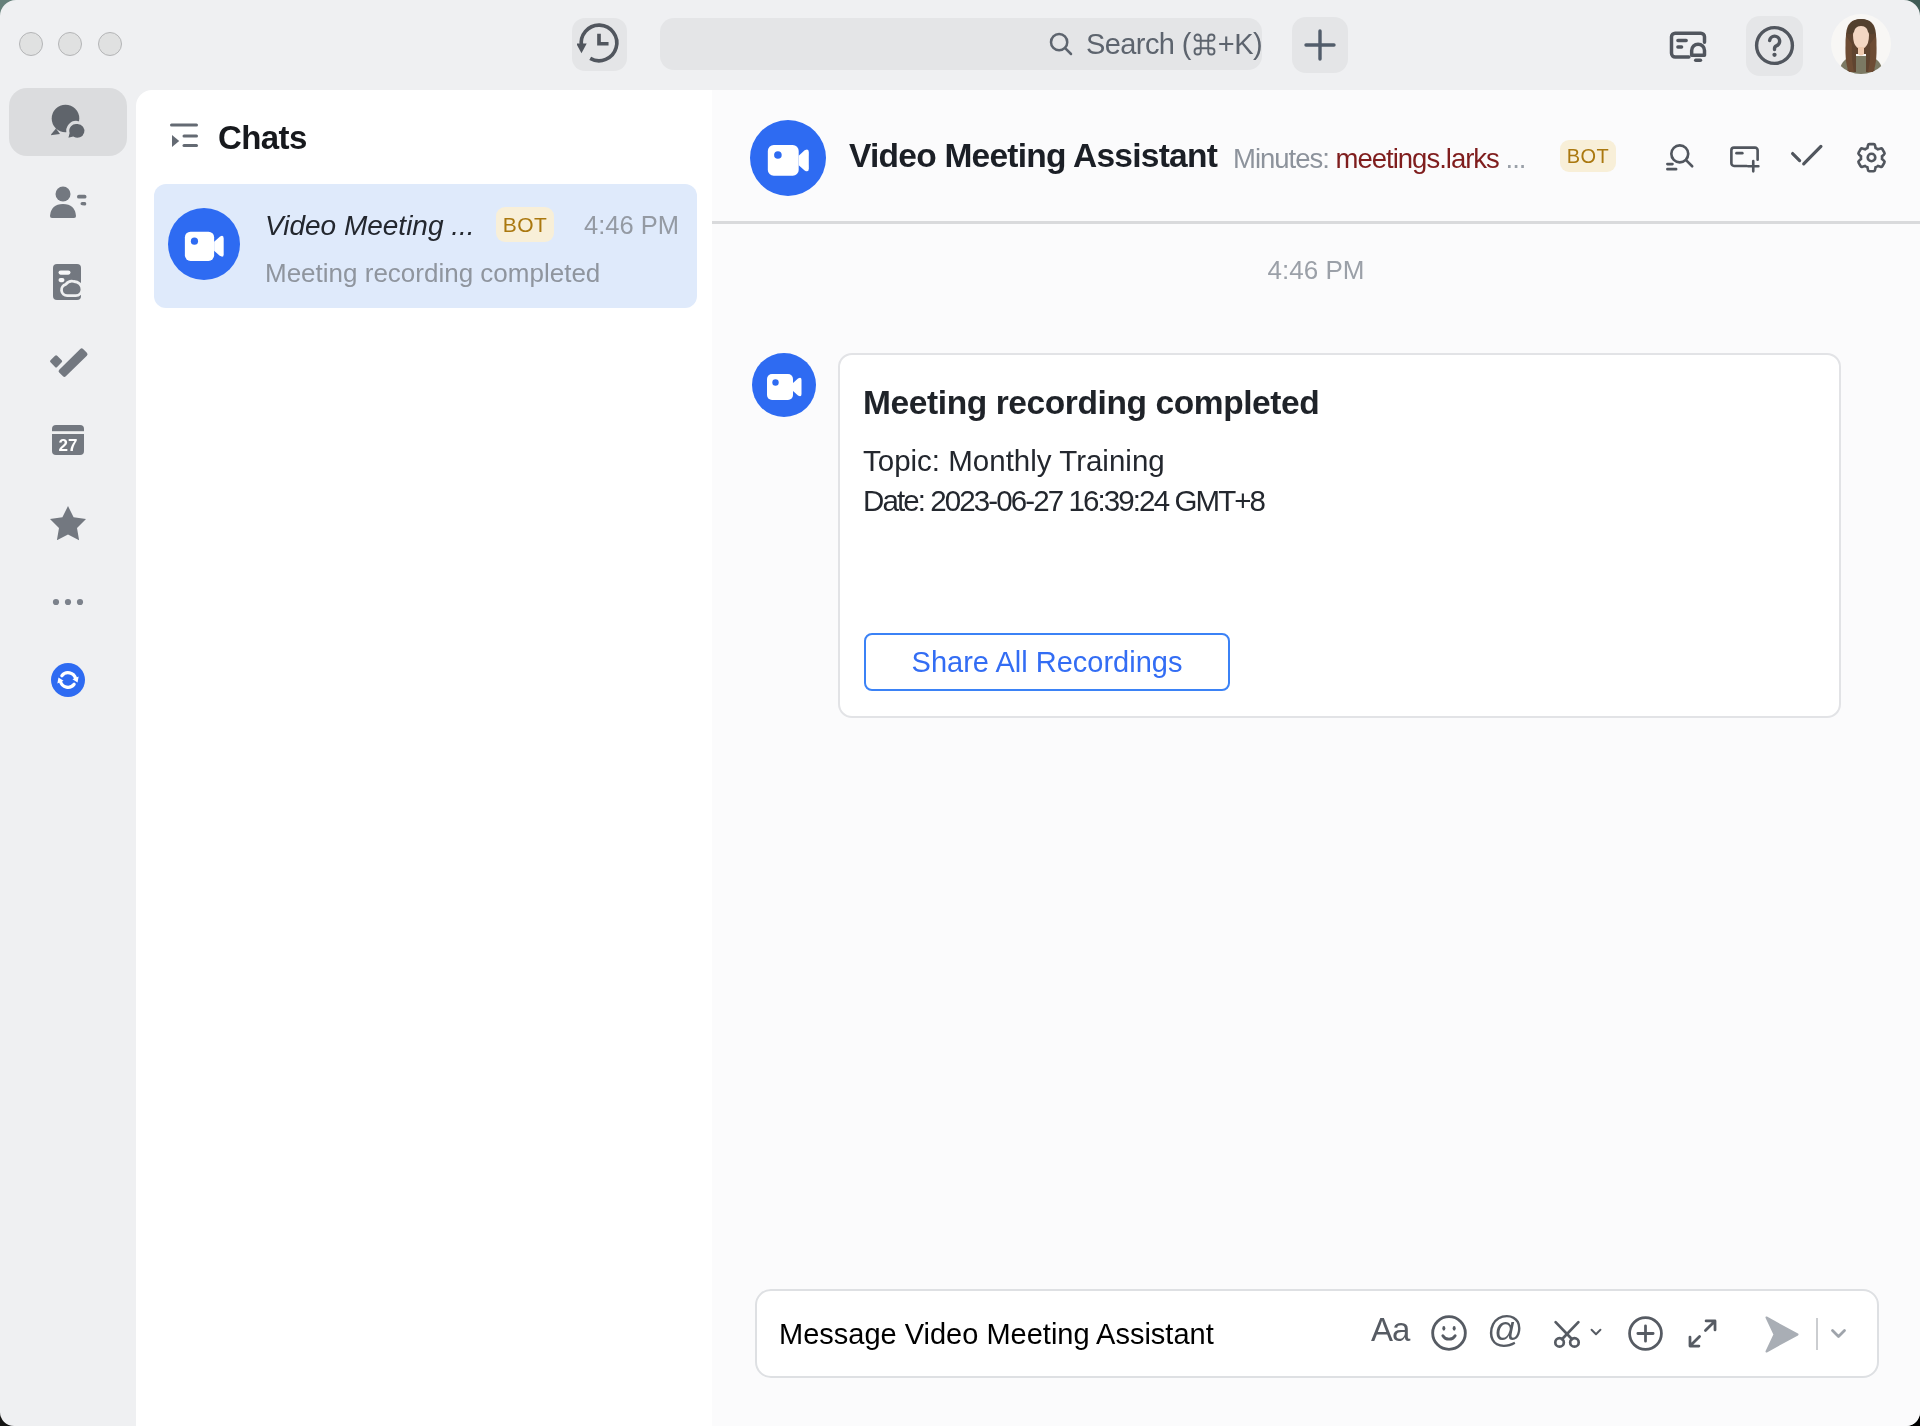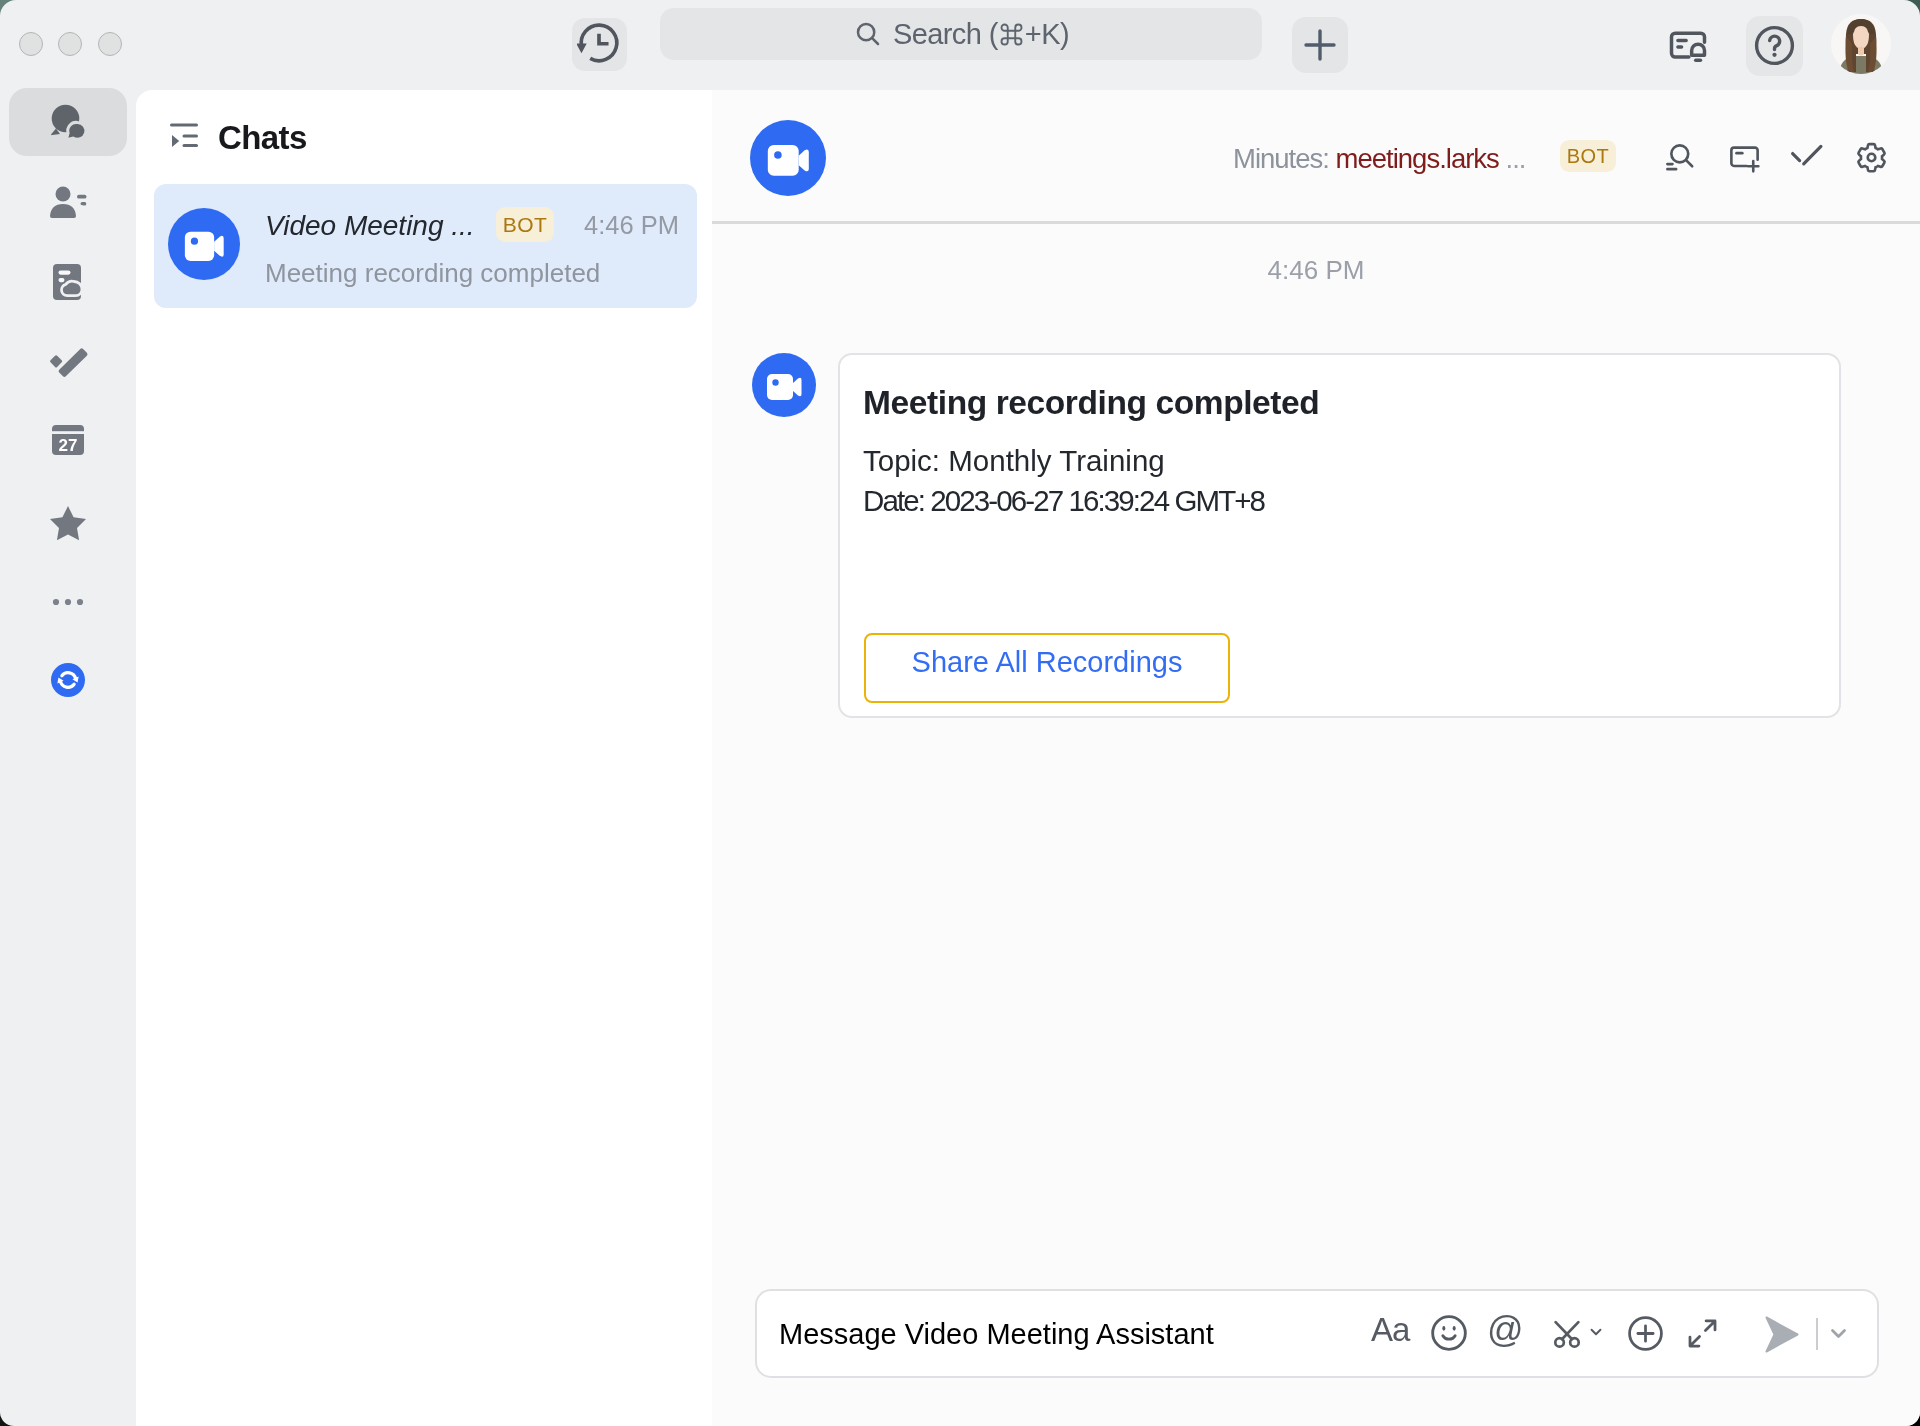--- a/index.html
+++ b/index.html
@@ -13,22 +13,22 @@
   #cBL { position:absolute; left:0; bottom:0; width:40px; height:40px; background:#141413; }
   #cBR { position:absolute; right:0; bottom:0; width:60px; height:60px;
     background:radial-gradient(circle at 100% 100%, #000 0 12px, #1d87d8 13px 58px, #1d87d8 60px); }
   #win { position:absolute; inset:0; border-radius:16px 16px 14px 14px; overflow:hidden; background:#eff0f2; }
   .abs { position:absolute; }
 
   
   .tl { position:absolute; top:32px; width:24px; height:24px; border-radius:50%;
         background:#e0e1e1; border:1.5px solid #b4b5b7; }
   .btn { position:absolute; background:#e4e5e7; border-radius:13px; }
-  #searchbar { position:absolute; left:660px; top:8px; width:602px; height:52px; background:#e4e5e7; border-radius:14px;
-    display:flex; align-items:center; justify-content:center; color:#5d646e; font-size:29px; letter-spacing:-0.6px; }
+  #searchbar { position:absolute; left:660px; top:18px; width:602px; height:52px; background:#e4e5e7; border-radius:14px;
+    display:flex; align-items:center; justify-content:flex-end; color:#5d646e; font-size:29px; letter-spacing:-0.6px; }
   #searchbar svg { margin-right:10px; }
 
   
   #railSel { left:9px; top:88px; width:118px; height:68px; background:#dbdcde; border-radius:18px; }
 
   
   #list { position:absolute; left:136px; top:90px; width:576px; bottom:0; background:#ffffff;
           border-top-left-radius:16px; }
   #chatsTitle { position:absolute; left:218px; top:119px; font-size:33px; font-weight:700; color:#17191d; letter-spacing:-0.6px;text-align:right;}
   #item { position:absolute; left:154px; top:184px; width:543px; height:124px; background:#dfeafb; border-radius:12px; }
@@ -46,21 +46,21 @@
     background:#f8efd8; color:#aa780f; font-size:20px; font-weight:400; text-align:center; line-height:32px; letter-spacing:0.5px;}
   #ts { position:absolute; left:712px; width:1208px; top:255px; text-align:center; font-size:26px; color:#9ba0a8;}
 
   
   #card { position:absolute; left:838px; top:353px; width:1003px; height:365px; background:#fff;
     border:2px solid #e2e3e6; border-radius:14px; }
   #cardTitle { position:absolute; left:23px; top:29px; font-size:33.5px; font-weight:700; color:#1f2329; letter-spacing:-0.4px;}
   .bodyline { position:absolute; left:23px; font-size:29.5px; color:#23272e; line-height:34px; white-space:nowrap;}
   #line3 { position:absolute; left:23px; top:153px; width:910px; font-size:29.5px; color:#23272e; line-height:45px; }
   .lnk { color:#7f1d1d; }
-  #shareBtn { position:absolute; left:24px; top:278px; width:366px; height:70px; border:2px solid #eab308;
+  #shareBtn { position:absolute; left:24px; top:278px; width:366px; height:58px; border:2px solid #3b82f6;
     border-radius:8px; color:#336df4; font-size:29px; text-align:center; line-height:54px; }
 
   
   #input { position:absolute; left:755px; top:1289px; width:1124px; height:89px; background:#fff;
     border:2px solid #dee0e3; border-radius:16px; }
   #ph { position:absolute; left:779px; top:1318px; font-size:29px; color:#000000; }
 </style>
 </head>
 <body>
 <div id="cTL"></div>
@@ -202,20 +202,21 @@
 
   <div id="chat"></div>
   <div class="abs" style="left:712px; top:221px; right:0; height:3px; background:#d9dadc;"></div>
 
   <svg class="abs" style="left:750px; top:120px;" width="76" height="76" viewBox="0 0 64 64">
     <circle cx="32" cy="32" r="32" fill="#2e6bf2"></circle>
     <rect x="15" y="21" width="26" height="26" rx="5" fill="#fff"></rect>
     <circle cx="23.5" cy="29.5" r="3.2" fill="#2e6bf2"></circle>
     <path d="M41 30 L46 25.5 Q49.5 23.5 49.5 27 V41 Q49.5 44.5 46 42.5 L41 38 Z" fill="#fff"></path>
   </svg>
+  <div id="hTitle">Video Meeting Assistant</div>
   <div id="hMin">Minutes: <span class="lnk">meetings.larks</span><span style="color:#9aa0a8">&nbsp;...</span></div>
   <div id="hBadge">BOT</div>
 
   <svg class="abs" style="left:1663px; top:140px;" width="35" height="35" viewBox="0 0 24 24" fill="none" stroke="#51565e" stroke-width="1.8">
     <circle cx="11.5" cy="9.5" r="5.8"></circle>
     <path d="M15.8 13.8 L20 18" stroke-linecap="round"></path>
     <path d="M3 16.5 h3.5 M3 20 h6" stroke-linecap="round"></path>
   </svg>
   <svg class="abs" style="left:1727px; top:140px;" width="35" height="35" viewBox="0 0 24 24" fill="none" stroke="#51565e" stroke-width="1.8">
     <path d="M21 13.5 V7 a1.8 1.8 0 0 0 -1.8 -1.8 H4.8 A1.8 1.8 0 0 0 3 7 v9 a1.8 1.8 0 0 0 1.8 1.8 h8.7" stroke-linecap="round"></path>

